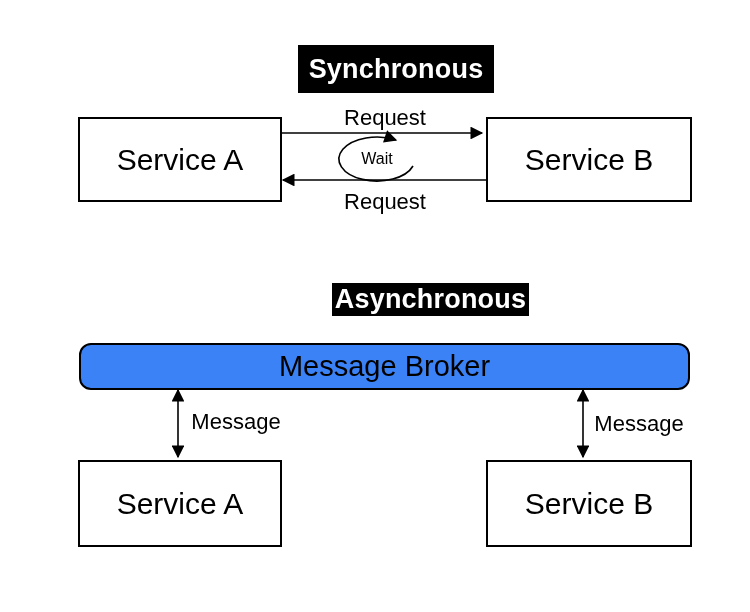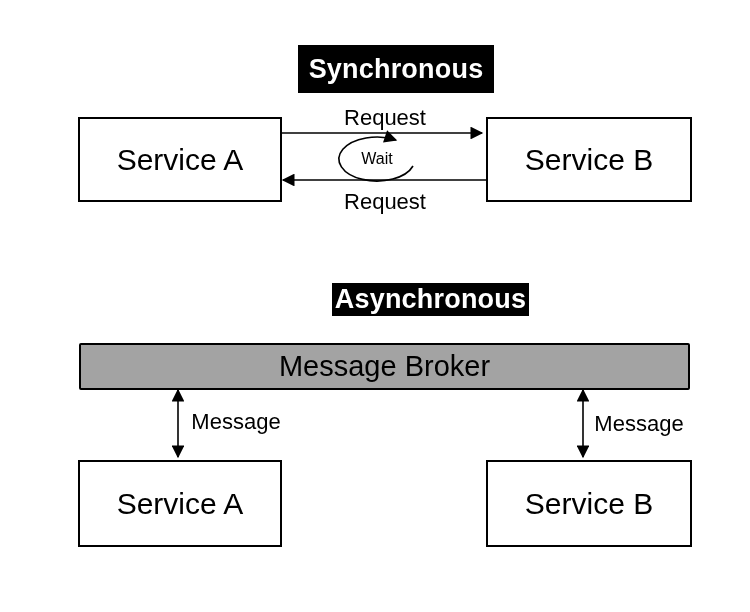--- a/index.html
+++ b/index.html
@@ -39,23 +39,23 @@
     border: 2.5px solid #000000;
     display: flex;
     align-items: center;
     justify-content: center;
     font-size: 30px;
     font-weight: 400;
     text-align: center;
   }
   .broker-box {
     position: absolute;
-    background: #a3a3a3;
+    background: #3b82f6;
     border: 2.5px solid #000000;
-    border-radius: 2px;
+    border-radius: 12px;
     display: flex;
     align-items: center;
     justify-content: center;
     font-size: 29px;
     font-weight: 400;
   }
   .edge-label {
     position: absolute;
     transform: translate(-50%, -50%);
     font-size: 22px;

